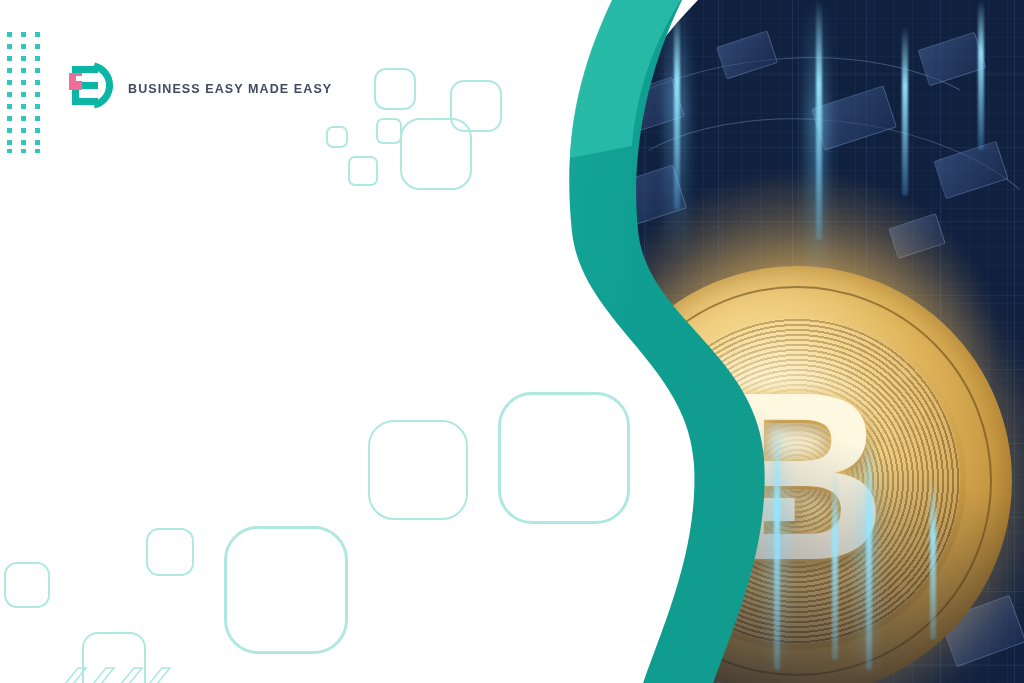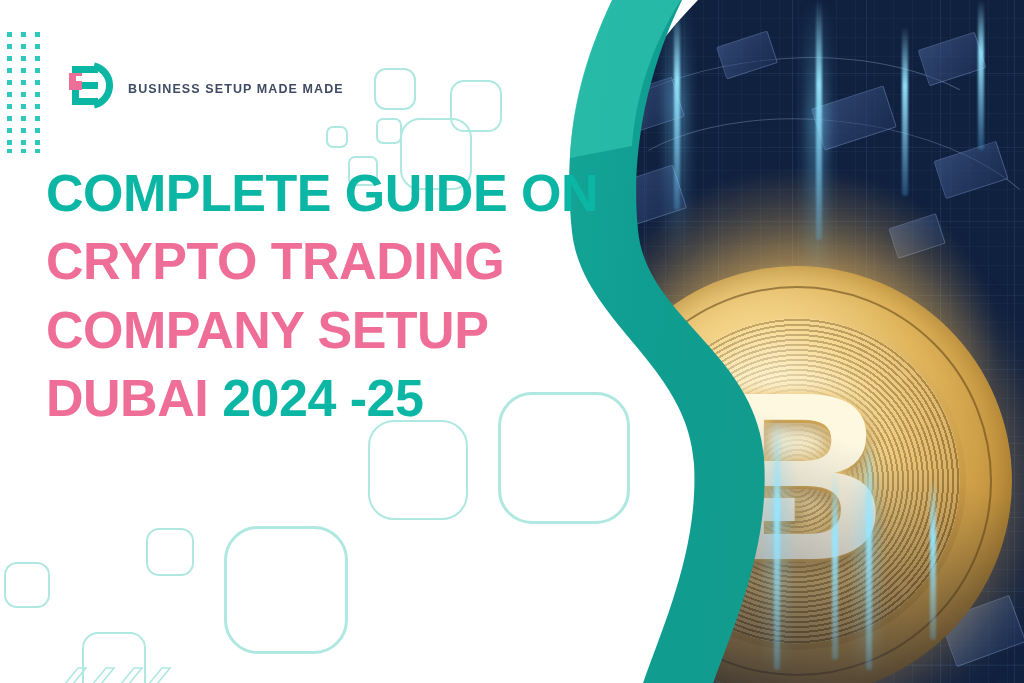--- a/index.html
+++ b/index.html
@@ -248,25 +248,19 @@
       <svg class="logomark" viewBox="0 0 52 52">
         <rect x="8" y="6" width="26" height="7" fill="#0bb7a4"></rect>
         <rect x="8" y="22" width="26" height="7" fill="#0bb7a4"></rect>
         <rect x="8" y="38" width="26" height="7" fill="#0bb7a4"></rect>
         <rect x="8" y="6" width="7" height="39" fill="#0bb7a4"></rect>
         <rect x="5" y="13" width="13" height="17" fill="#ef6e97"></rect>
         <rect x="12" y="16" width="18" height="5" fill="#ffffff"></rect>
         <path d="M 30 6 A 20 20 0 0 1 30 45" fill="none" stroke="#0bb7a4" stroke-width="7"></path>
       </svg>
       <div class="logotext">
-        <div class="tagline">BUSINESS SETUP MADE MADE</div>
+        <div class="tagline">BUSINESS EASY MADE EASY</div>
       </div>
     </div>
 
-    <div class="headline">
-      <div class="hl teal">COMPLETE GUIDE ON</div>
-      <div class="hl pink">CRYPTO TRADING</div>
-      <div class="hl pink">COMPANY SETUP</div>
-      <div class="hl"><span class="pink">DUBAI </span><span class="teal">2024 -25</span></div>
-    </div>
 
   </div>
 </div>
 
 </body></html>

